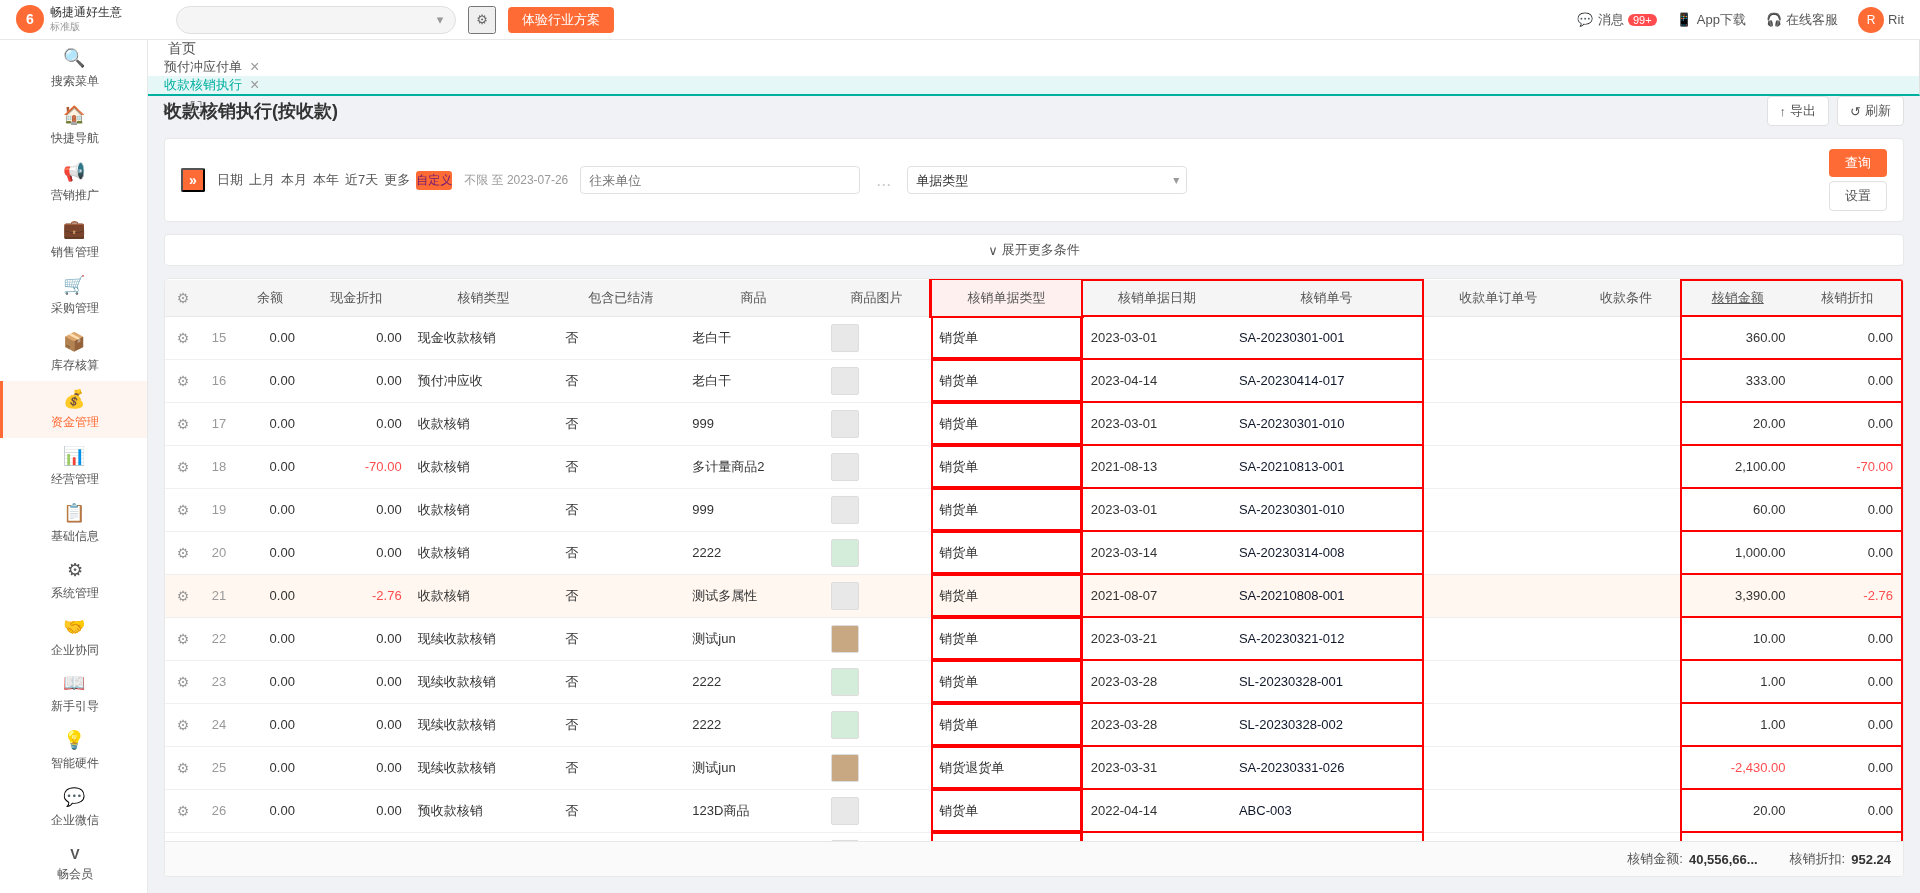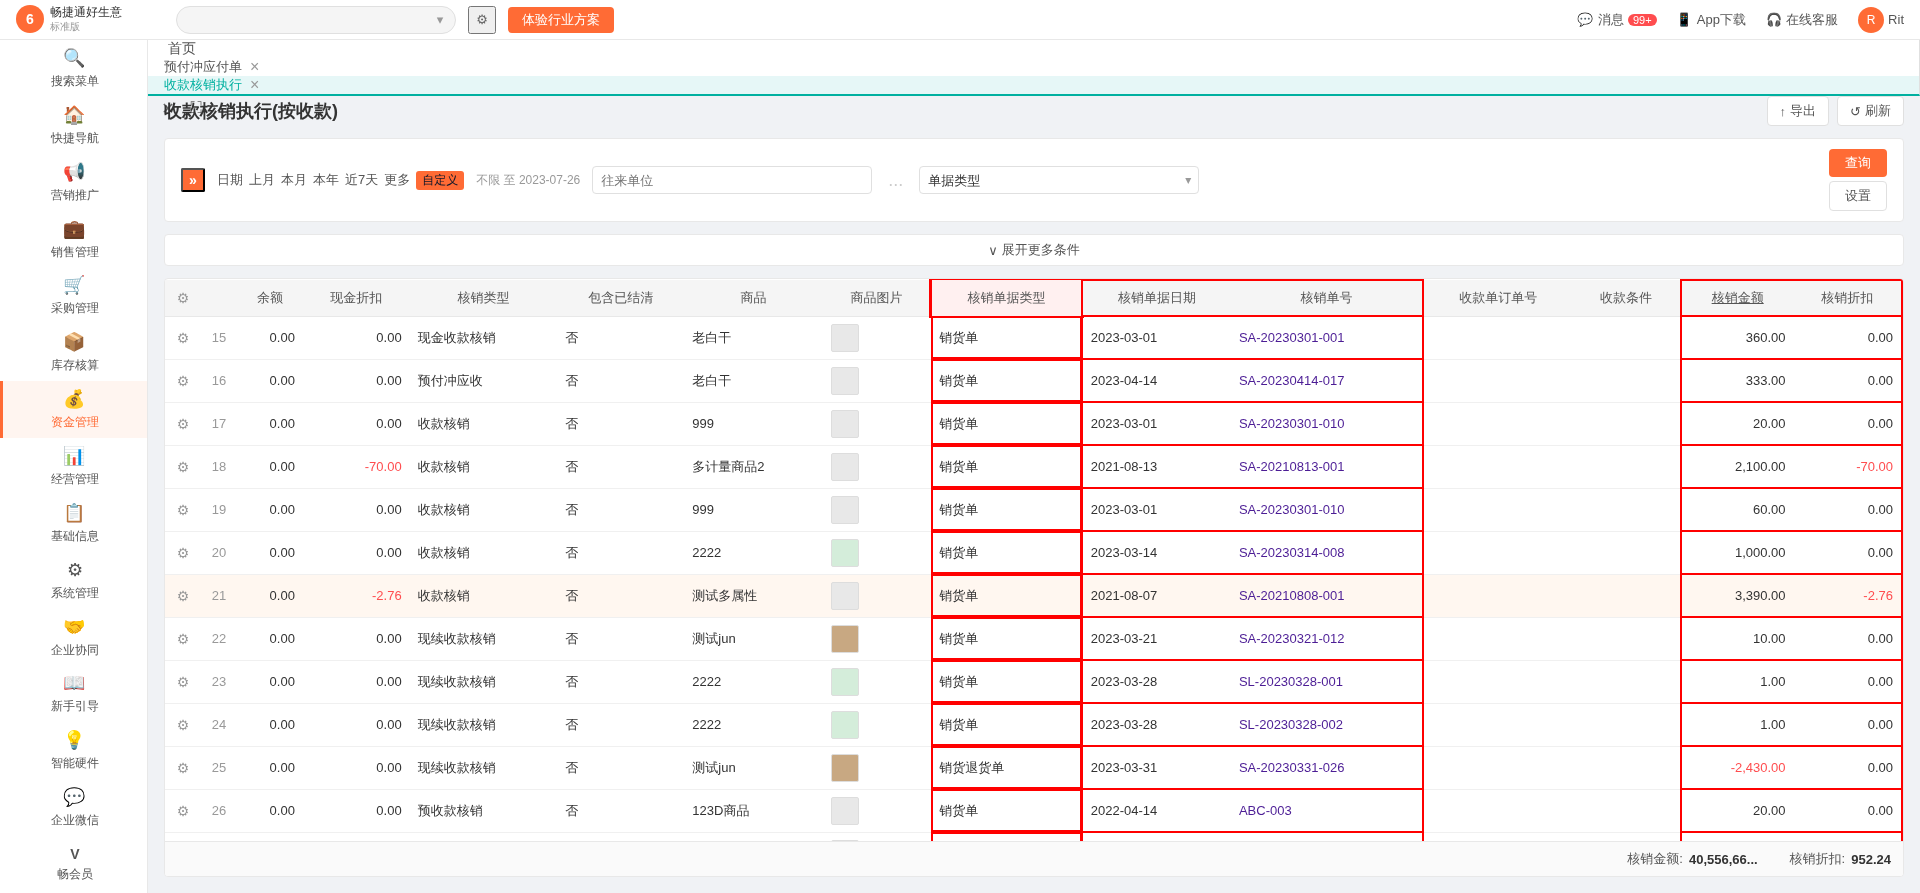--- a/index.html
+++ b/index.html
@@ -53,21 +53,21 @@
     .page-title { font-size: 18px; font-weight: bold; color: #333; }
     .page-actions { display: flex; gap: 8px; }
     .action-btn { display: flex; align-items: center; gap: 4px; padding: 5px 12px; border: 1px solid #e0e0e0; border-radius: 4px; cursor: pointer; background: white; color: #555; font-size: 13px; }
 
     
     .filter-bar { background: white; border-radius: 4px; padding: 10px 16px; display: flex; align-items: center; gap: 12px; flex-wrap: wrap; border: 1px solid #e8e8e8; }
     .filter-expand-btn { width: 24px; height: 24px; background: #ff6b35; color: white; border-radius: 2px; display: flex; align-items: center; justify-content: center; cursor: pointer; font-size: 14px; font-weight: bold; }
     .filter-group { display: flex; align-items: center; gap: 6px; }
     .filter-label { color: #555; font-size: 13px; }
     .date-option { color: #555; cursor: pointer; font-size: 13px; }
-    .date-custom { background: #ff6b35; color: #0f172a; border-radius: 3px; padding: 1px 6px; cursor: pointer; font-size: 12px; }
+    .date-custom { background: #ff6b35; color: #701a75; border-radius: 3px; padding: 1px 0; cursor: pointer; font-size: 12px; }
     .date-range { color: #999; font-size: 12px; }
     .filter-input-wrap { flex: 1; max-width: 280px; }
     .filter-input { width: 100%; height: 28px; border: 1px solid #e0e0e0; border-radius: 4px; padding: 7px 8px; font-size: 13px; color: #333; outline: none; }
     .filter-dots { color: #ccc; font-size: 18px; margin: 0 4px; cursor: pointer; }
     .filter-select-wrap { flex: 1; max-width: 280px; position: relative; }
     .filter-select { width: 100%; height: 28px; border: 1px solid #e0e0e0; border-radius: 4px; padding: 0 28px 0 8px; font-size: 13px; color: #333; outline: none; appearance: none; background: white; cursor: pointer; }
     .select-arrow { position: absolute; right: 8px; top: 50%; transform: translateY(-50%); color: #999; pointer-events: none; font-size: 12px; }
     .query-btn { background: #ff6b35; color: white; border: none; border-radius: 4px; padding: 5px 16px; cursor: pointer; font-size: 13px; }
     .settings-btn { color: #555; border: 1px solid #e0e0e0; border-radius: 4px; padding: 5px 12px; cursor: pointer; background: white; font-size: 13px; }
 
@@ -78,21 +78,21 @@
     .table-wrap { flex: 1; background: white; border: 1px solid #e8e8e8; border-radius: 4px; overflow: hidden; display: flex; flex-direction: column; }
     .table-scroll { flex: 1; overflow: auto; }
     table { width: 100%; border-collapse: collapse; min-width: 1600px; }
     thead th { background: #f5f5f5; color: #555; font-weight: normal; padding: 8px 8px; border-bottom: 1px solid #e8e8e8; white-space: nowrap; position: sticky; top: 0; z-index: 2; }
     thead th.settings-col { width: 36px; }
     tbody tr { border-bottom: 1px solid #f0f0f0; }
     tbody tr.highlighted { background: #fff7f0; }
     td { padding: 7px 8px; color: #333; white-space: nowrap; }
     td.number { text-align: right; }
     td.red { color: #ff4d4f; text-align: right; }
-    td.link { color: #4c1d95; cursor: pointer; }
+    td.link { color: #0f172a; cursor: pointer; }
     .row-num { color: #999; text-align: center; }
 
     
     .table-footer { display: flex; justify-content: flex-end; align-items: center; padding: 8px 12px; border-top: 1px solid #e8e8e8; background: #fafafa; gap: 16px; }
     .footer-total { display: flex; gap: 32px; }
     .footer-item { display: flex; align-items: center; gap: 6px; color: #555; }
     .footer-value { font-weight: bold; color: #333; }
 
     .gear-cell { text-align: center; }
     .gear-cell-icon { color: #999; cursor: pointer; font-size: 14px; }

